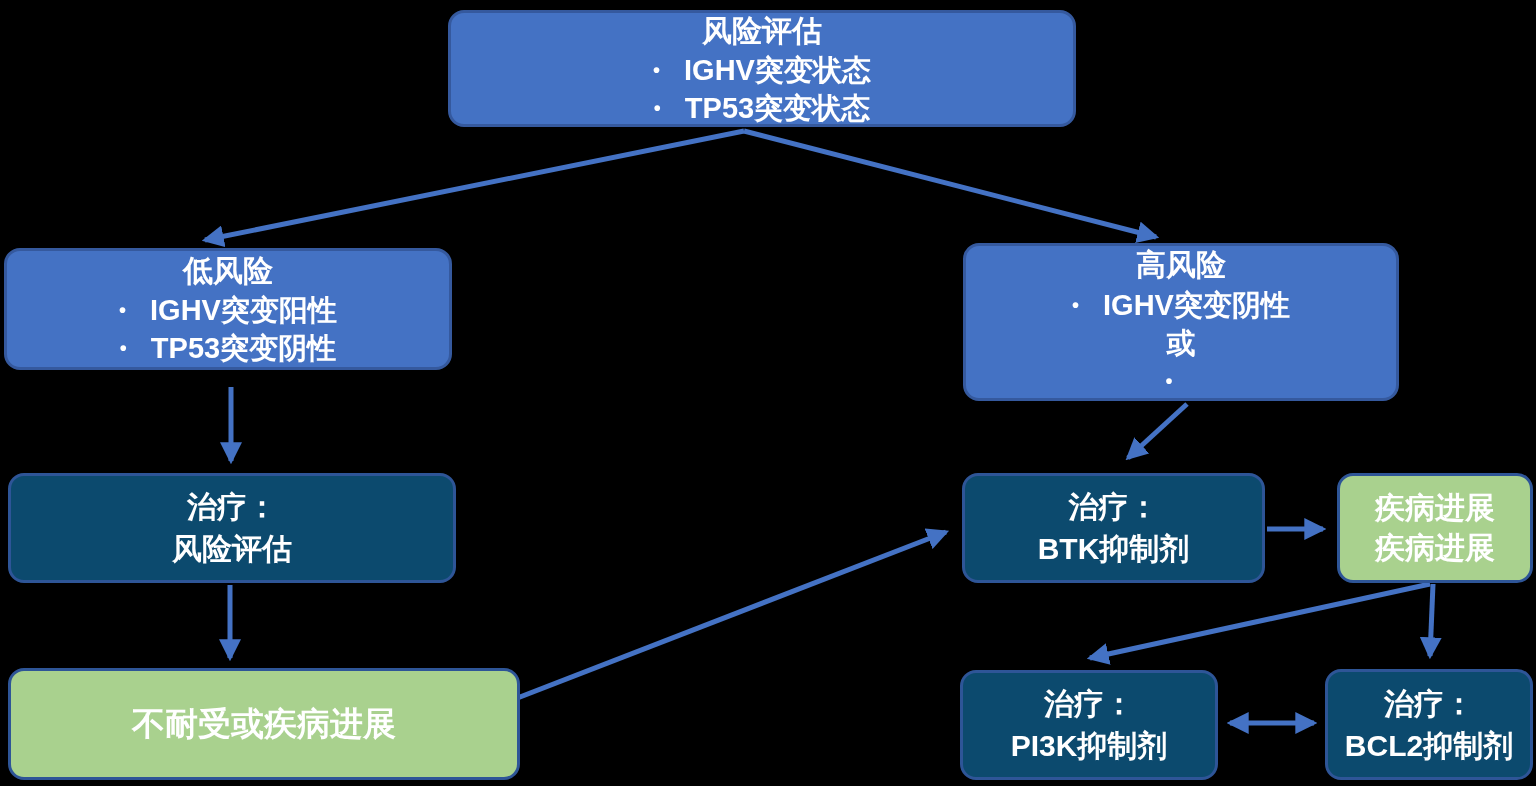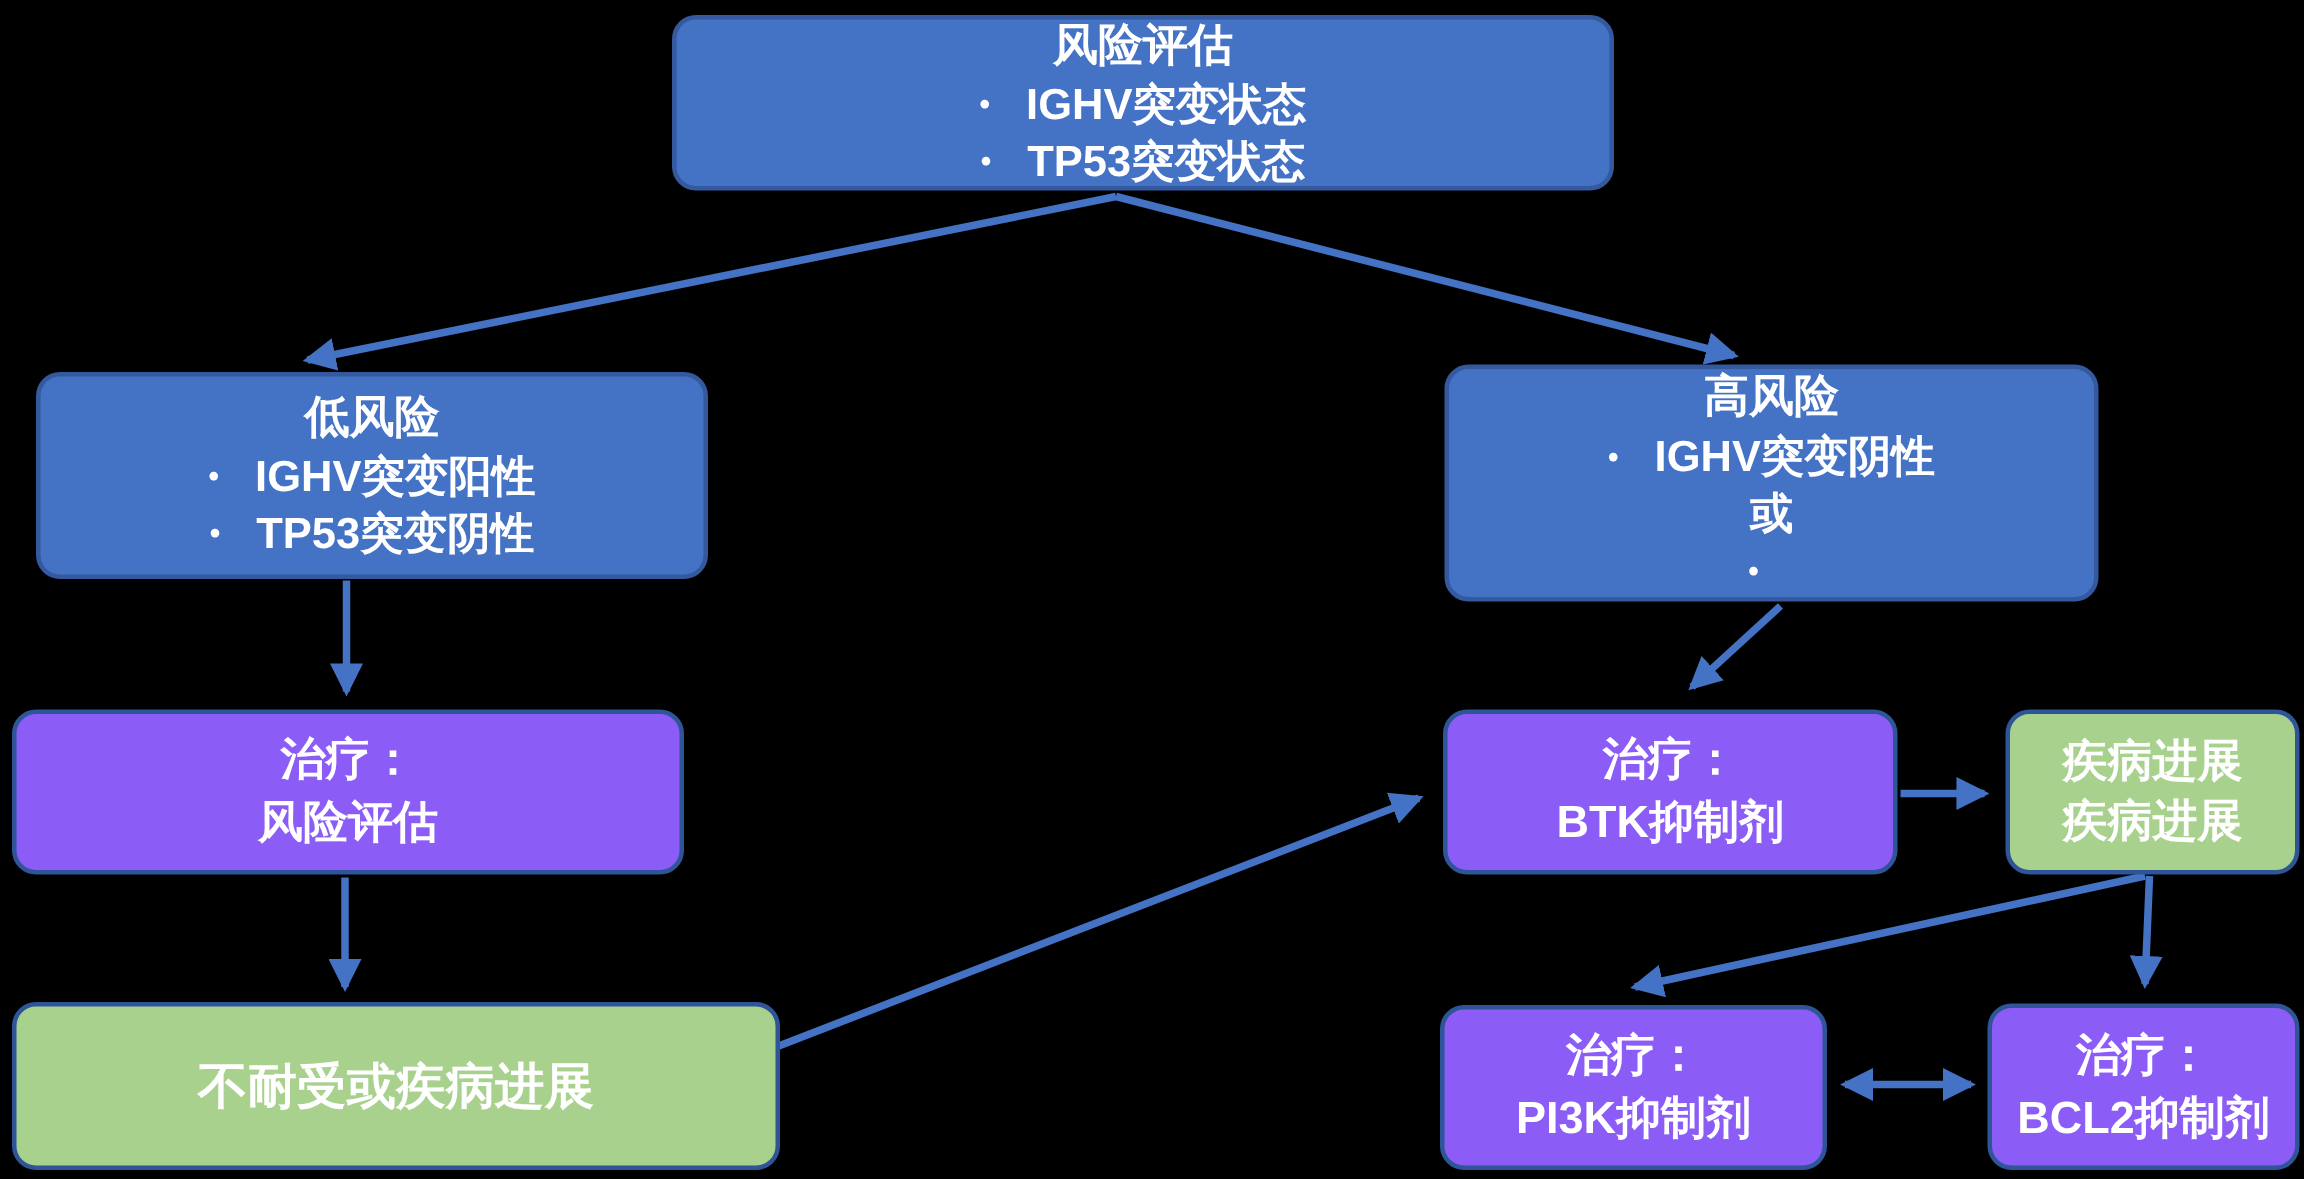--- a/index.html
+++ b/index.html
@@ -7,31 +7,31 @@
     position:relative;width:1536px;height:786px;background:#000;overflow:hidden;
     font-family:"Liberation Sans","DejaVu Sans",sans-serif;
   }
   #edges{position:absolute;left:0;top:0;width:1536px;height:786px;}
   .node{
     position:absolute;box-sizing:border-box;border-radius:16px;
     color:#fff;font-weight:bold;text-align:center;
     display:flex;flex-direction:column;justify-content:center;align-items:center;
   }
   .blue  {background:#4472C4;border:3px solid #35599E;}
-  .orange{background:#8b5cf6;border:3px solid #2E5597;}
+  .orange{background:#0c4a6e;border:3px solid #2E5597;}
   .green {background:#A9D18E;border:3px solid #2E5597;}
   .title{font-size:30px;line-height:40px;}
   .line {font-size:30px;line-height:42px;}
   .bullet-row{display:flex;align-items:center;justify-content:center;font-size:29px;line-height:38px;}
   .dot{font-size:20px;margin-right:24px;line-height:38px;}
   .big-line{font-size:33px;line-height:40px;}
 
   
   #node-risk {left:448px; top:10px;  width:628px; height:117px;text-align:right;}
-  #node-low  {left:24px;   top:248px; width:448px; height:138px;}
+  #node-low  {left:4px;   top:248px; width:448px; height:122px;}
   #node-high {left:963px; top:243px; width:436px; height:158px;}
   #node-chemo{left:8px;   top:473px; width:448px; height:110px;}
   #node-btk  {left:962px; top:473px; width:303px; height:110px;}
   #node-intr {left:1337px;top:473px; width:196px; height:110px;}
   #node-intl {left:8px;   top:668px; width:512px; height:112px;}
   #node-pi3k {left:960px; top:670px; width:258px; height:110px;}
   #node-bcl2 {left:1325px;top:669px; width:208px; height:111px;}
 </style>
 </head>
 <body>

